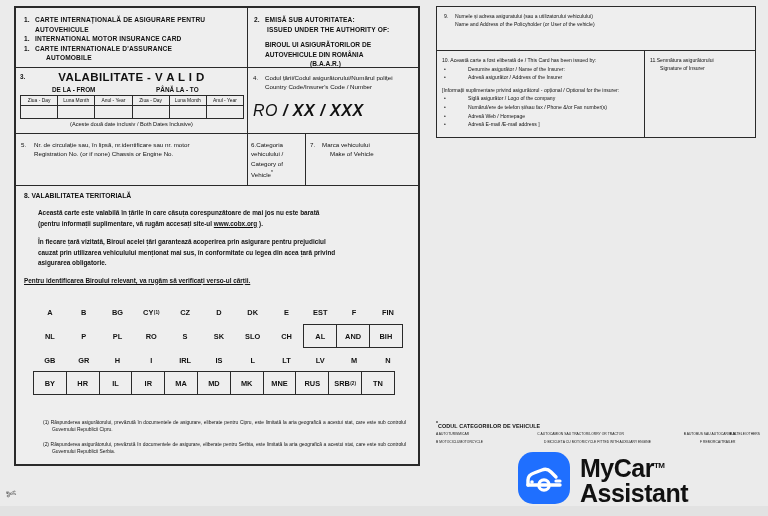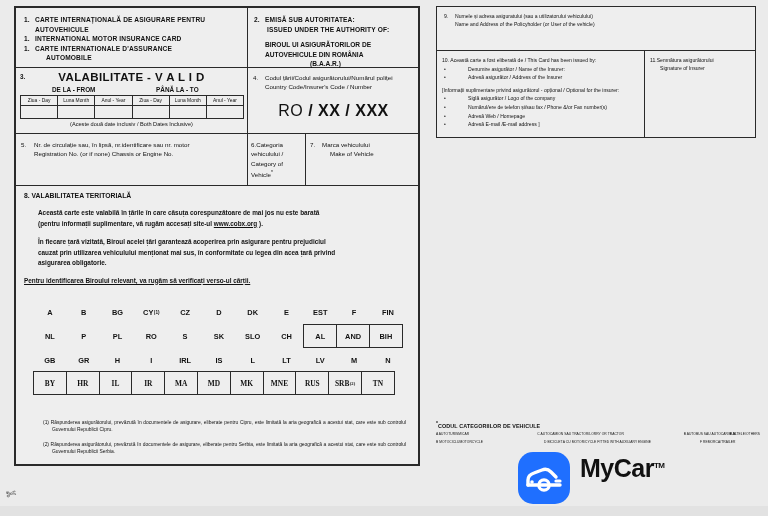--- a/index.html
+++ b/index.html
@@ -42,21 +42,21 @@
   .datecells{position:absolute;left:4px;top:38px;width:224px;height:13px;display:flex;}
   .datecells div{flex:1;box-sizing:border-box;border:1px solid #2a2a2a;border-top:none;border-right:none;}
   .datecells div:last-child{border-right:1px solid #2a2a2a;}
   .incl{position:absolute;left:0;top:53px;width:100%;text-align:center;font-size:5.6px;}
 
   
   .sec4{position:absolute;left:232px;top:60px;right:0;height:66px;box-sizing:border-box;border-bottom:1.5px solid #2a2a2a;padding:5px 4px 0 5px;}
   .s4-l{font-size:6.2px;line-height:9px;}
   .s4-l .num{display:inline-block;width:12px;}
   .s4-l .ind{display:block;padding-left:12px;}
-  .s4-code{text-align:center;font-size:16px;font-weight:bold;letter-spacing:.5px;margin-top:11px;}
+  .s4-code{text-align:left;font-size:16px;font-weight:bold;letter-spacing:.5px;margin-top:11px;font-style:italic;}
   .s4-code .ro{font-weight:normal;}
 
   
   .sec5{position:absolute;left:0;top:126px;width:232px;height:52px;box-sizing:border-box;border-right:1.5px solid #2a2a2a;border-bottom:1.5px solid #2a2a2a;padding:6px 4px 0 5px;font-size:6.2px;line-height:9px;}
   .sec5 .num{display:inline-block;width:13px;}
   .sec5 .ind{display:block;padding-left:13px;}
   .sec6{position:absolute;left:232px;top:126px;width:58px;height:52px;box-sizing:border-box;border-right:1.5px solid #2a2a2a;border-bottom:1.5px solid #2a2a2a;padding:6px 3px 0 3px;font-size:6.2px;line-height:9.4px;}
   .sec7{position:absolute;left:290px;top:126px;right:0;height:52px;box-sizing:border-box;border-bottom:1.5px solid #2a2a2a;padding:6px 3px 0 4px;font-size:6.2px;line-height:9px;}
   .sec7 .num{display:inline-block;width:12px;}
   .sec7 .ind{display:block;padding-left:20px;}
@@ -68,21 +68,21 @@
   .s8-p{font-size:6.4px;line-height:10.5px;text-align:justify;margin:0 0 8px 14px;font-weight:bold;}
   .s8-note{font-size:6.4px;font-weight:bold;text-decoration:underline;margin:4px 0 0 0;}
 
   
   .grid{position:absolute;left:17px;top:114px;width:372px;}
   .grow{display:flex;height:24px;}
   .gcell{width:33.81px;box-sizing:border-box;display:flex;align-items:center;justify-content:center;font-size:7.4px;font-weight:bold;}
   .gcell.bx{border:1px solid #2a2a2a;margin-left:-1px;}
   .gcell.bx.first{margin-left:0;}
   .gcell .fn{font-size:4.6px;vertical-align:super;margin-left:.5px;}
-  .growB{margin-top:-1px;font-family:Liberation Serif, serif;}
+  .growB{margin-top:-1px;}
 
   .foot{position:absolute;left:27px;top:233px;right:12px;font-size:4.9px;line-height:7.4px;text-align:justify;}
   .foot p{margin:0 0 7px 0;}
   .foot .hang{display:block;padding-left:9px;text-indent:-9px;}
 
   
   #rightCard{left:436px;top:6px;width:320px;height:132px;}
   .r9{position:absolute;left:0;top:0;width:100%;height:44px;box-sizing:border-box;border-bottom:1.5px solid #2a2a2a;padding:6px 5px 0 7px;font-size:5.1px;line-height:7.6px;}
   .r9 .num{display:inline-block;width:11px;}
   .r9 .ind{display:block;padding-left:11px;}
@@ -419,18 +419,19 @@
       <svg viewBox="0 0 52 52" width="52" height="52" aria-hidden="true">
         <path d="M10 33 L10 28 Q10 23 16 21 L24 18 Q29 16 33 20 L38 25" fill="none" stroke="#ffffff" stroke-width="3.4" stroke-linecap="round" stroke-linejoin="round"></path>
         <path d="M10 33 L42 33" fill="none" stroke="#ffffff" stroke-width="3.4" stroke-linecap="round"></path>
         <circle cx="26" cy="33" r="5.2" fill="none" stroke="#ffffff" stroke-width="3.2"></circle>
         <path d="M38 29 L42 29" fill="none" stroke="#ffffff" stroke-width="3.2" stroke-linecap="round"></path>
         <circle cx="14" cy="30" r="1.8" fill="#ffffff"></circle>
       </svg>
     </div>
     <div class="logo-text">
       <span>MyCar</span><span class="tm">TM</span><br>
+      <span>Assistant</span>
     </div>
   </div>
 
   <div class="scissors">✄</div>
   <div class="strip"></div>
 </div>
 
 </body></html>

